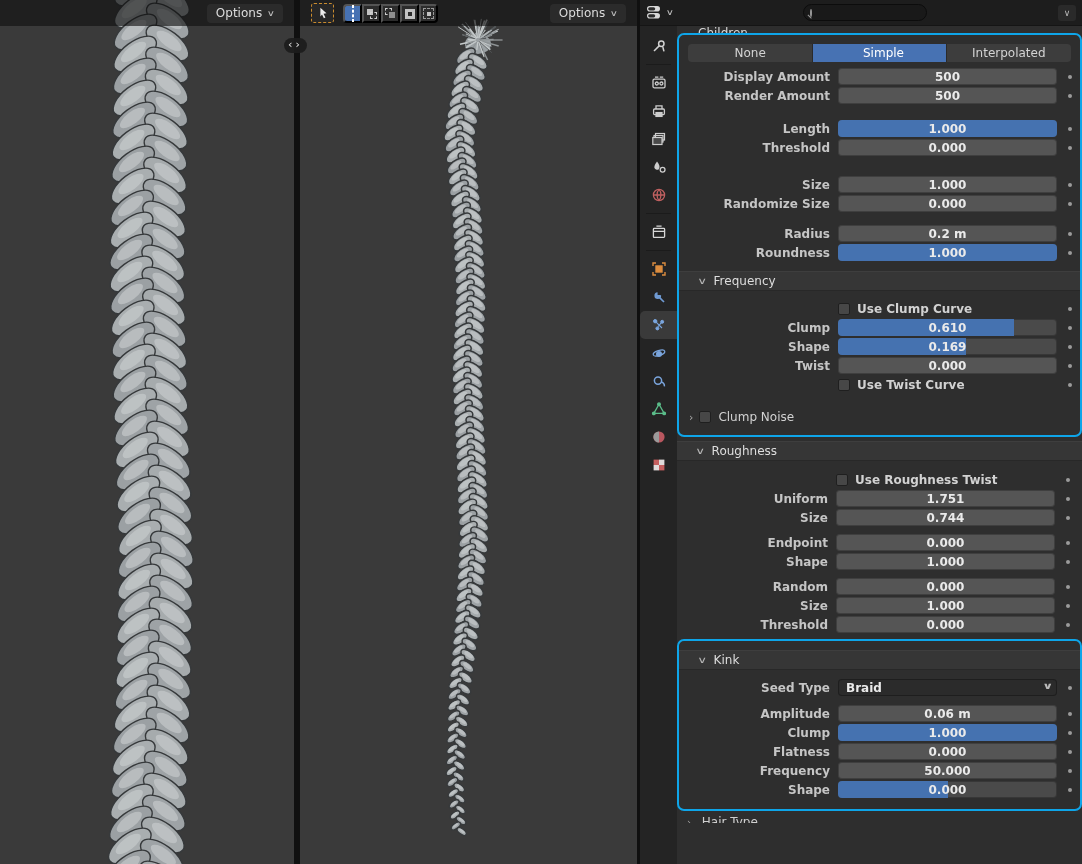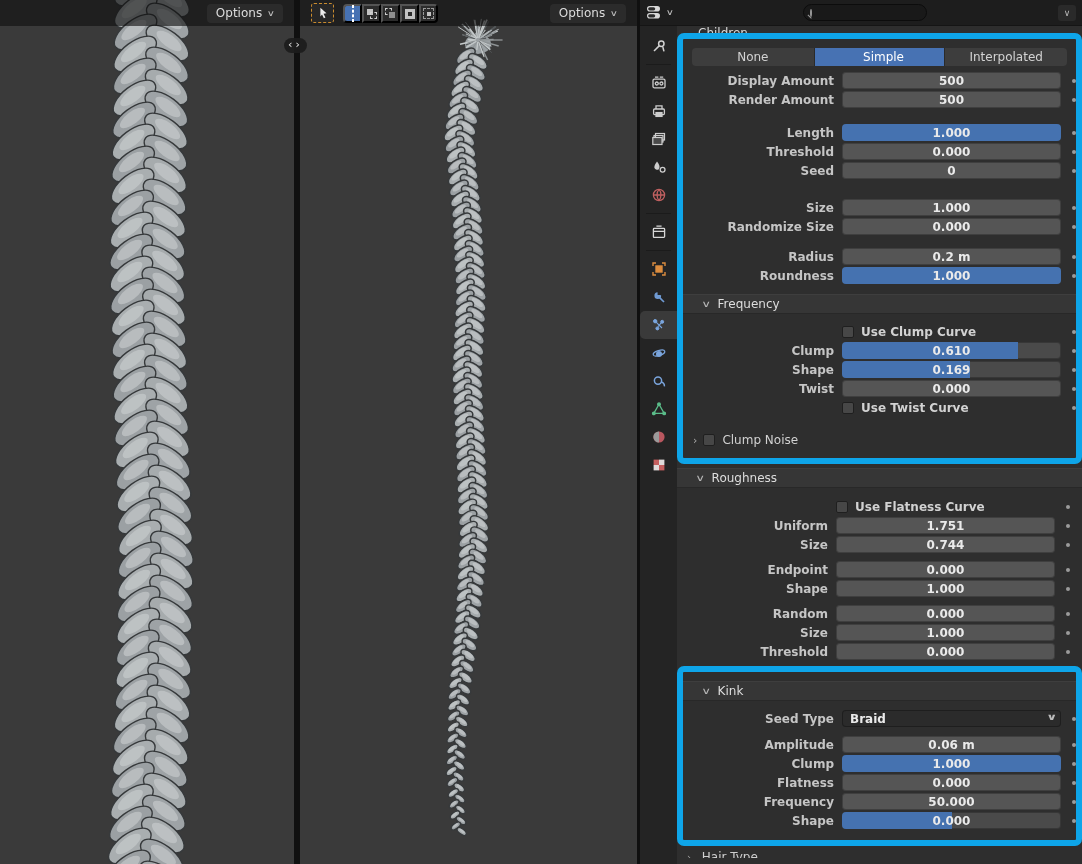--- a/index.html
+++ b/index.html
@@ -53,21 +53,21 @@
   .props-body { position:absolute; top:26px; left:0; right:0; bottom:0; display:flex; }
   .tabcol { width:37px; background:#242424; padding-top:6px; flex:none; }
   .tabitem { width:37px; height:28px; display:flex; align-items:center; justify-content:center; }
   .tabitem.selected { background:#3a3a3a; border-radius:5px 0 0 5px; }
   .tabsep { height:9px; position:relative; }
   .tabsep::after { content:""; position:absolute; left:6px; right:6px; top:4px; height:1px; background:#1b1b1b; }
   .content { flex:1; position:relative; background:#2e2e2e; overflow:hidden; }
 
   .clip-top { height:7px; overflow:hidden; padding-left:21px; color:#d8d8d8; }
   .clip-top span { display:inline-block; margin-top:-9px; }
-  .hl-box { border:6px solid #0ea5e9; border-radius:7px; padding:7px 0 9px 0; position:relative; }
+  .hl-box { border:2px solid #0ea5e9; border-radius:7px; padding:7px 0 9px 0; position:relative; }
   .mid-sec { padding:2px 0 4px 0; }
   .tail-clip { height:12px; overflow:hidden; padding:4px 0 0 10px; color:#cfcfcf; }
   .tail-clip .tchev { color:#aaa; margin-right:7px; font-size:10px; }
 
   .tabsrow { display:flex; margin:2px 9px 6px 9px; height:18px; }
   .tab { flex:1; background:#3d3d3d; color:#d3d3d3; display:flex; align-items:center;
     justify-content:center; border-right:1px solid #2a2a2a; }
   .tab:first-child { border-radius:4px 0 0 4px; }
   .tab:last-child { border-radius:0 4px 4px 0; border-right:none; }
   .tab.active { background:#4772b3; color:#fff;padding-left:8px; }
@@ -1317,29 +1317,20 @@
             </div>
             <div class="prow">
               <div class="plabel">Threshold</div>
               <div class="pfield">
                 <div class="val">0.000</div>
               </div>
               <div class="dotcell">
                 <span class="dot"></span>
               </div>
             </div>
-            <div class="prow">
-              <div class="plabel">Seed</div>
-              <div class="pfield">
-                <div class="val">0</div>
-              </div>
-              <div class="dotcell">
-                <span class="dot"></span>
-              </div>
-            </div>
             <div class="gap" style="height: 16px;"></div>
             <div class="prow">
               <div class="plabel">Size</div>
               <div class="pfield">
                 <div class="val">1.000</div>
               </div>
               <div class="dotcell">
                 <span class="dot"></span>
               </div>
             </div>
@@ -1437,21 +1428,21 @@
         <div class="mid-sec" id="mid">
             <div class="sect-hdr">
               <span class="schev">∨</span>
               <span>Roughness</span>
             </div>
             <div class="gap" style="height: 6px;"></div>
             <div class="prow checkrow">
               <div class="plabel">.</div>
               <div class="checkfield">
                 <span class="checkbox"></span>
-                <span class="chklabel">Use Flatness Curve</span>
+                <span class="chklabel">Use Roughness Twist</span>
               </div>
               <div class="dotcell">
                 <span class="dot"></span>
               </div>
             </div>
             <div class="prow">
               <div class="plabel">Uniform</div>
               <div class="pfield">
                 <div class="val">1.751</div>
               </div>

